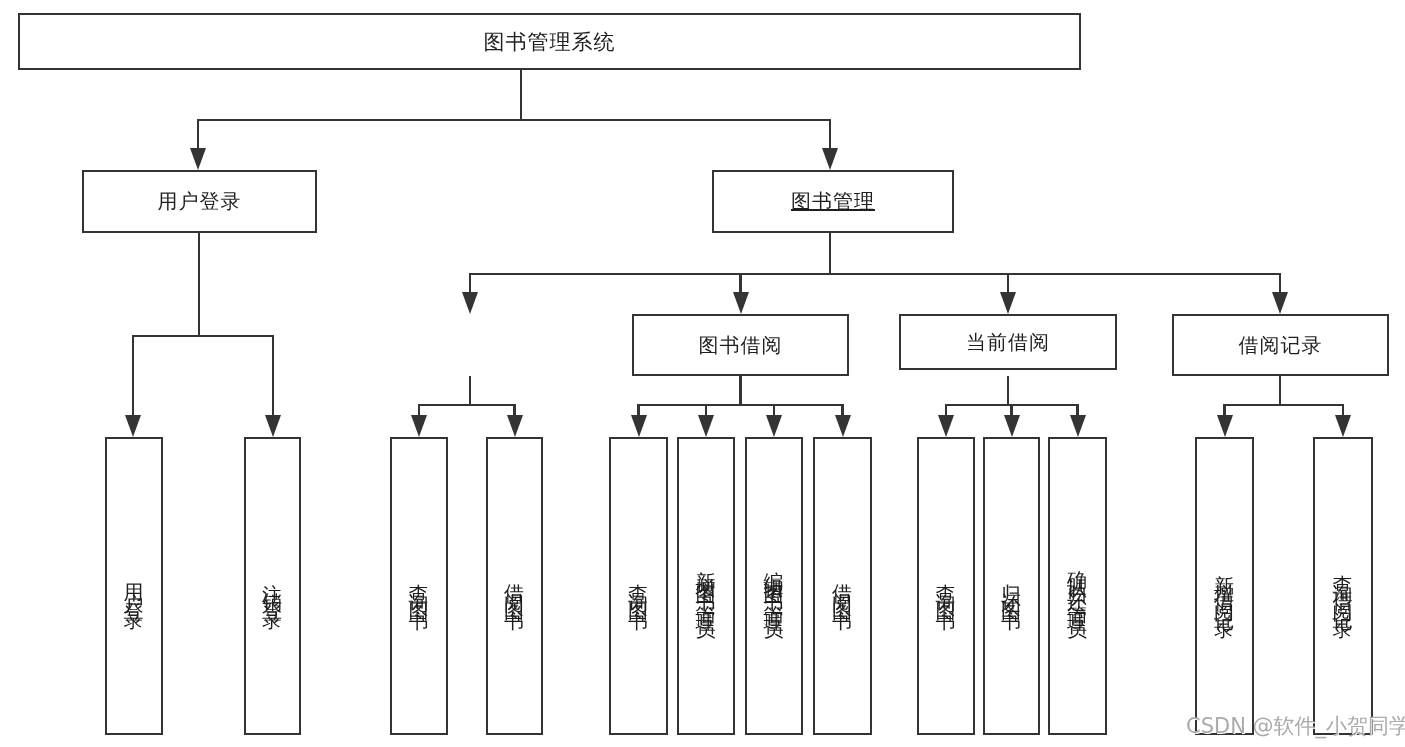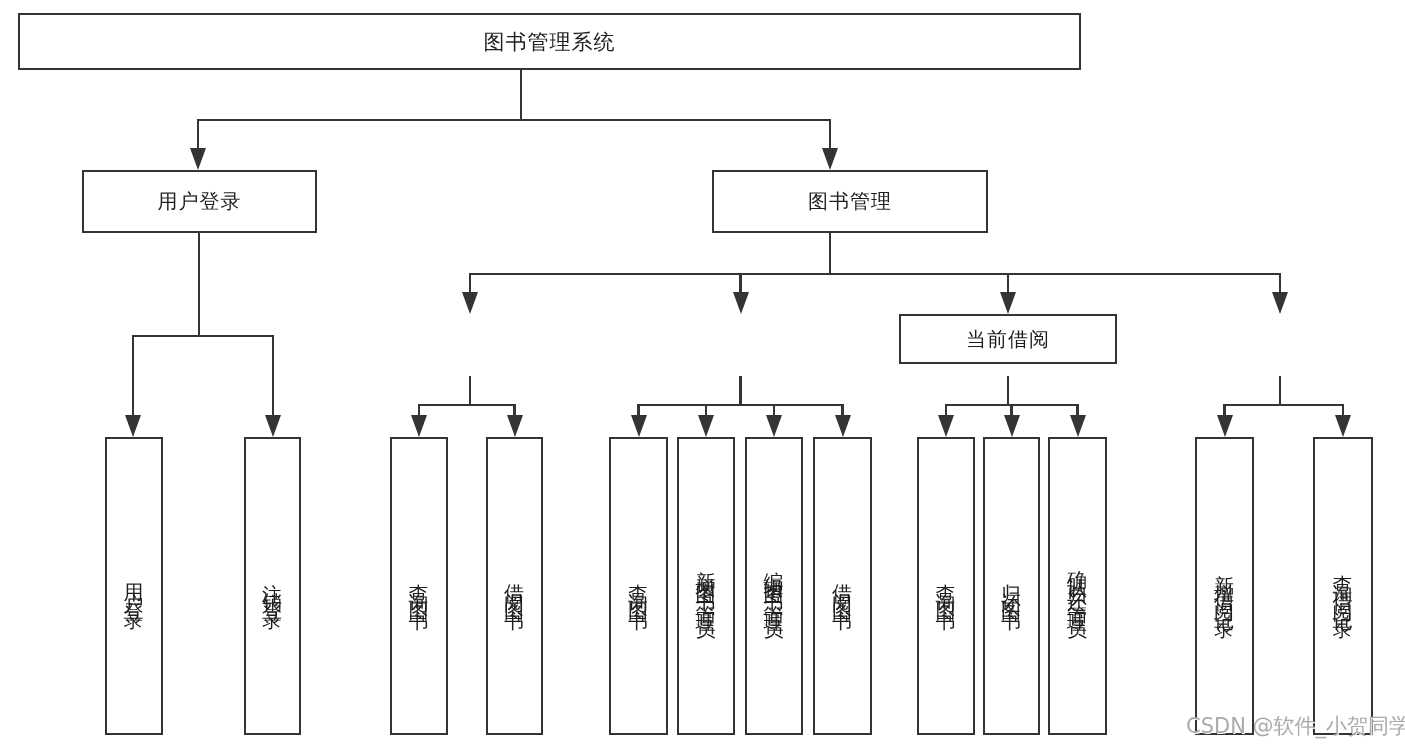--- a/index.html
+++ b/index.html
@@ -80,41 +80,43 @@
   <div class="box title" style="left:18px; top:13px; width:1063px; height:57px;">图书管理系统</div>
 
   <div class="line" style="left:519.75px; top:70px; width:2.5px; height:51px;"></div>
   <div class="line" style="left:197px; top:118.75px; width:634px; height:2.5px;"></div>
   <div class="line" style="left:196.75px; top:119px; width:2.5px; height:30px;"></div>
   <div class="arrow" style="left:190px; top:148px;"></div>
   <div class="line" style="left:828.75px; top:119px; width:2.5px; height:30px;"></div>
   <div class="arrow" style="left:822px; top:148px;"></div>
 
   <div class="box" style="left:82px; top:170px; width:235px; height:63px;">用户登录</div>
-  <div class="box" style="left:712px; top:170px; width:276px; height:63px;">图书管理</div>
+  <div class="box" style="left:712px; top:170px; width:242px; height:63px;text-decoration:underline;">图书管理</div>
 
   <div class="line" style="left:197.75px; top:233px; width:2.5px; height:103px;"></div>
   <div class="line" style="left:132px; top:334.75px; width:142px; height:2.5px;"></div>
   <div class="line" style="left:131.75px; top:335px; width:2.5px; height:80px;"></div>
   <div class="arrow" style="left:125px; top:415px;"></div>
   <div class="line" style="left:271.75px; top:335px; width:2.5px; height:80px;"></div>
   <div class="arrow" style="left:265px; top:415px;"></div>
 
   <div class="line" style="left:828.75px; top:233px; width:2.5px; height:41px;"></div>
   <div class="line" style="left:469px; top:272.75px; width:812px; height:2.5px;"></div>
   <div class="line" style="left:468.75px; top:273px; width:2.5px; height:19px;"></div>
   <div class="arrow" style="left:462px; top:292px;"></div>
   <div class="line" style="left:739.25px; top:273px; width:2.5px; height:19px;"></div>
   <div class="arrow" style="left:732.5px; top:292px;"></div>
   <div class="line" style="left:1006.75px; top:273px; width:2.5px; height:19px;"></div>
   <div class="arrow" style="left:1000px; top:292px;"></div>
   <div class="line" style="left:1278.75px; top:273px; width:2.5px; height:19px;"></div>
   <div class="arrow" style="left:1272px; top:292px;"></div>
 
-  <div class="box" style="left:899px; top:314px; width:218px; height:50px;">当前借阅</div>
+  <div class="box" style="left:632px; top:314px; width:217px; height:62px;">图书借阅</div>
+  <div class="box" style="left:899px; top:314px; width:218px; height:56px;">当前借阅</div>
+  <div class="box" style="left:1172px; top:314px; width:217px; height:62px;">借阅记录</div>
 
   <div class="line" style="left:468.75px; top:376px; width:2.5px; height:30px;"></div>
   <div class="line" style="left:418px; top:403.75px; width:98px; height:2.5px;"></div>
   <div class="line" style="left:417.75px; top:404px; width:2.5px; height:12px;"></div>
   <div class="arrow" style="left:411px; top:415px;"></div>
   <div class="line" style="left:513.25px; top:404px; width:2.5px; height:12px;"></div>
   <div class="arrow" style="left:506.5px; top:415px;"></div>
 
   <div class="line" style="left:739.25px; top:376px; width:2.5px; height:30px;"></div>
   <div class="line" style="left:637px; top:403.75px; width:207px; height:2.5px;"></div>

